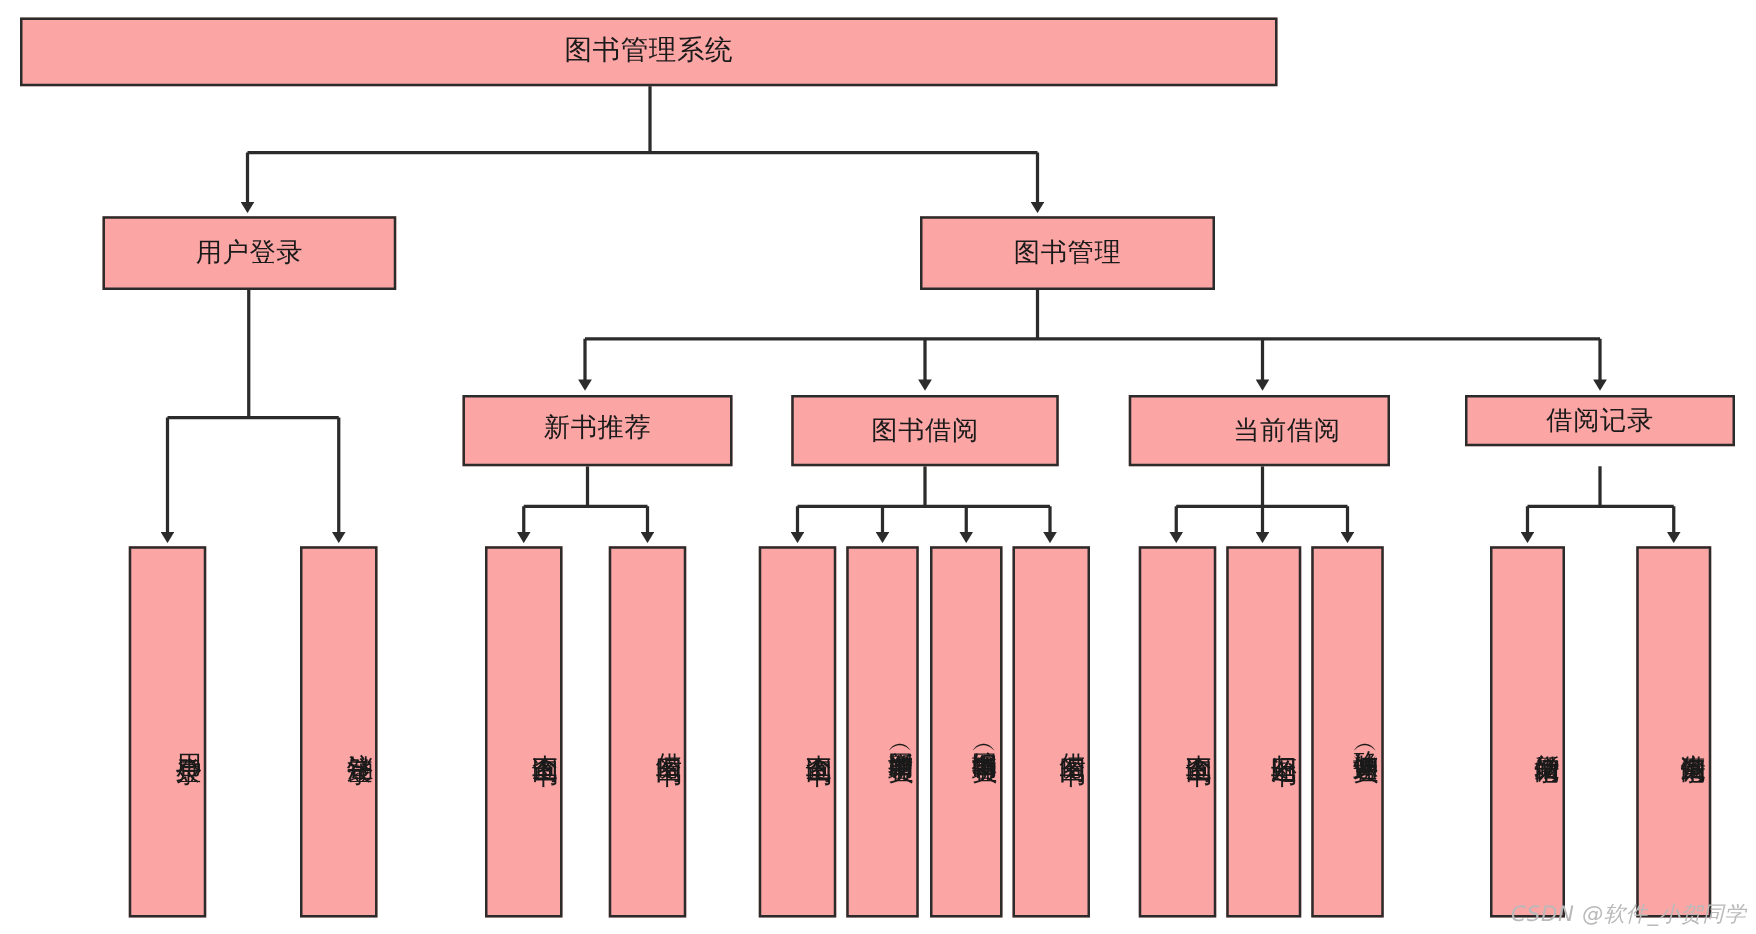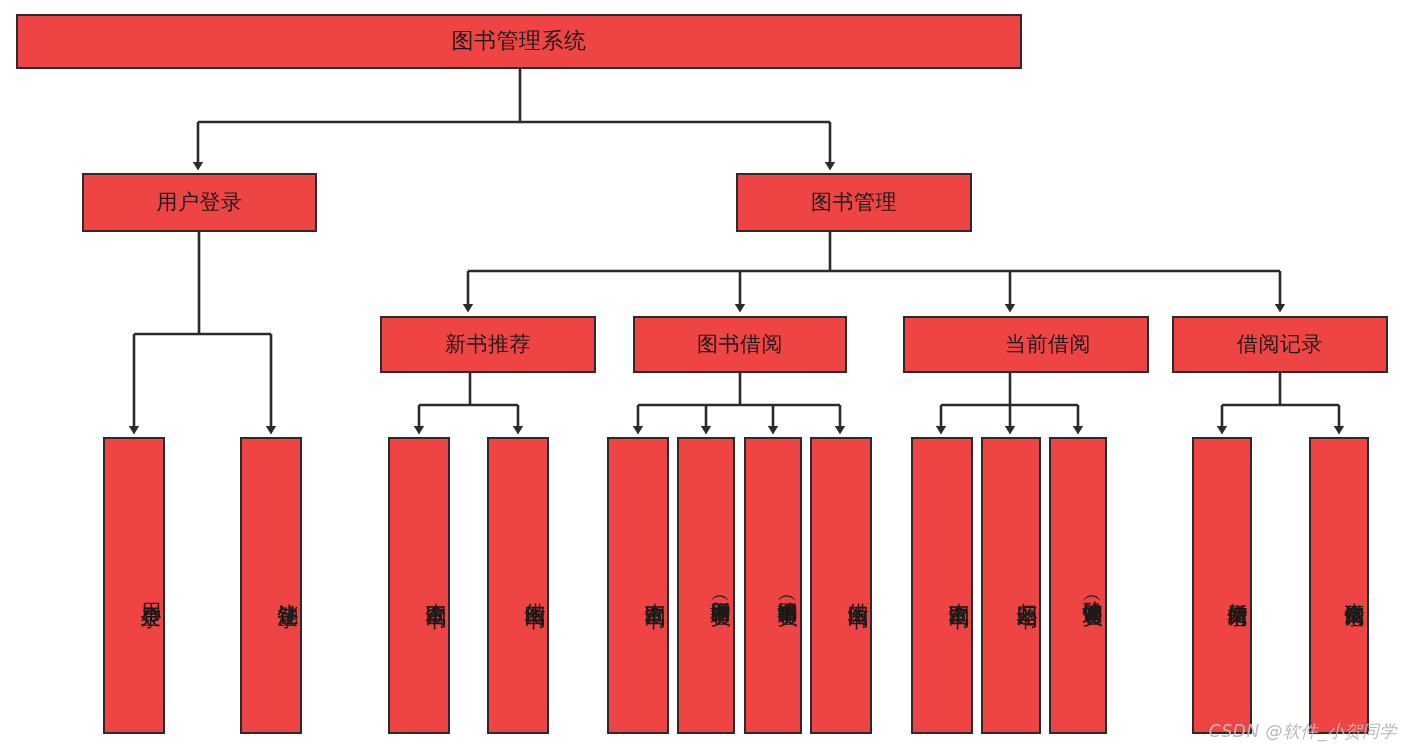--- a/index.html
+++ b/index.html
@@ -22,21 +22,21 @@
     position: absolute;
     left: 0;
     top: 0;
     width: 1405px;
     height: 747px;
     pointer-events: none;
   }
   .node {
     position: absolute;
     box-sizing: border-box;
-    background: #ef4444;
+    background: #fca5a5;
     border: 2px solid #2b2b2b;
     display: flex;
     align-items: center;
     justify-content: center;
     color: #1a1a1a;
     z-index: 2;
   }
   .node-h {
     font-size: 21px;
     letter-spacing: 0.5px;
@@ -137,30 +137,30 @@
     <span>图书管理系统</span>
   </div>
 
   <div class="node node-h" style="left:82px; top:173px; width:235px; height:59px;">
     <span>用户登录</span>
   </div>
   <div class="node node-h" style="left:712px; top:173px; width:236px; height:59px;margin-left:24px;">
     <span>图书管理</span>
   </div>
 
-  <div class="node node-h" style="left:380px; top:316px; width:216px; height:57px;">
+  <div class="node node-h" style="left:370px; top:316px; width:216px; height:57px;font-family:Liberation Mono, monospace;">
     <span>新书推荐</span>
   </div>
   <div class="node node-h" style="left:633px; top:316px; width:214px; height:57px;">
     <span>图书借阅</span>
   </div>
-  <div class="node node-h" style="left:903px; top:316px; width:246px; height:57px;padding-left:44px;">
+  <div class="node node-h" style="left:903px; top:316px; width:209px; height:57px;padding-left:44px;">
     <span>当前借阅</span>
   </div>
-  <div class="node node-h" style="left:1172px; top:316px; width:216px; height:57px;">
+  <div class="node node-h" style="left:1172px; top:316px; width:216px; height:41px;">
     <span>借阅记录</span>
   </div>
 
   <div class="node node-v" style="left:103px; top:437px; width:62px; height:297px;">
     <span>用户登录</span>
   </div>
   <div class="node node-v" style="left:240px; top:437px; width:62px; height:297px;">
     <span>注销登录</span>
   </div>
 

